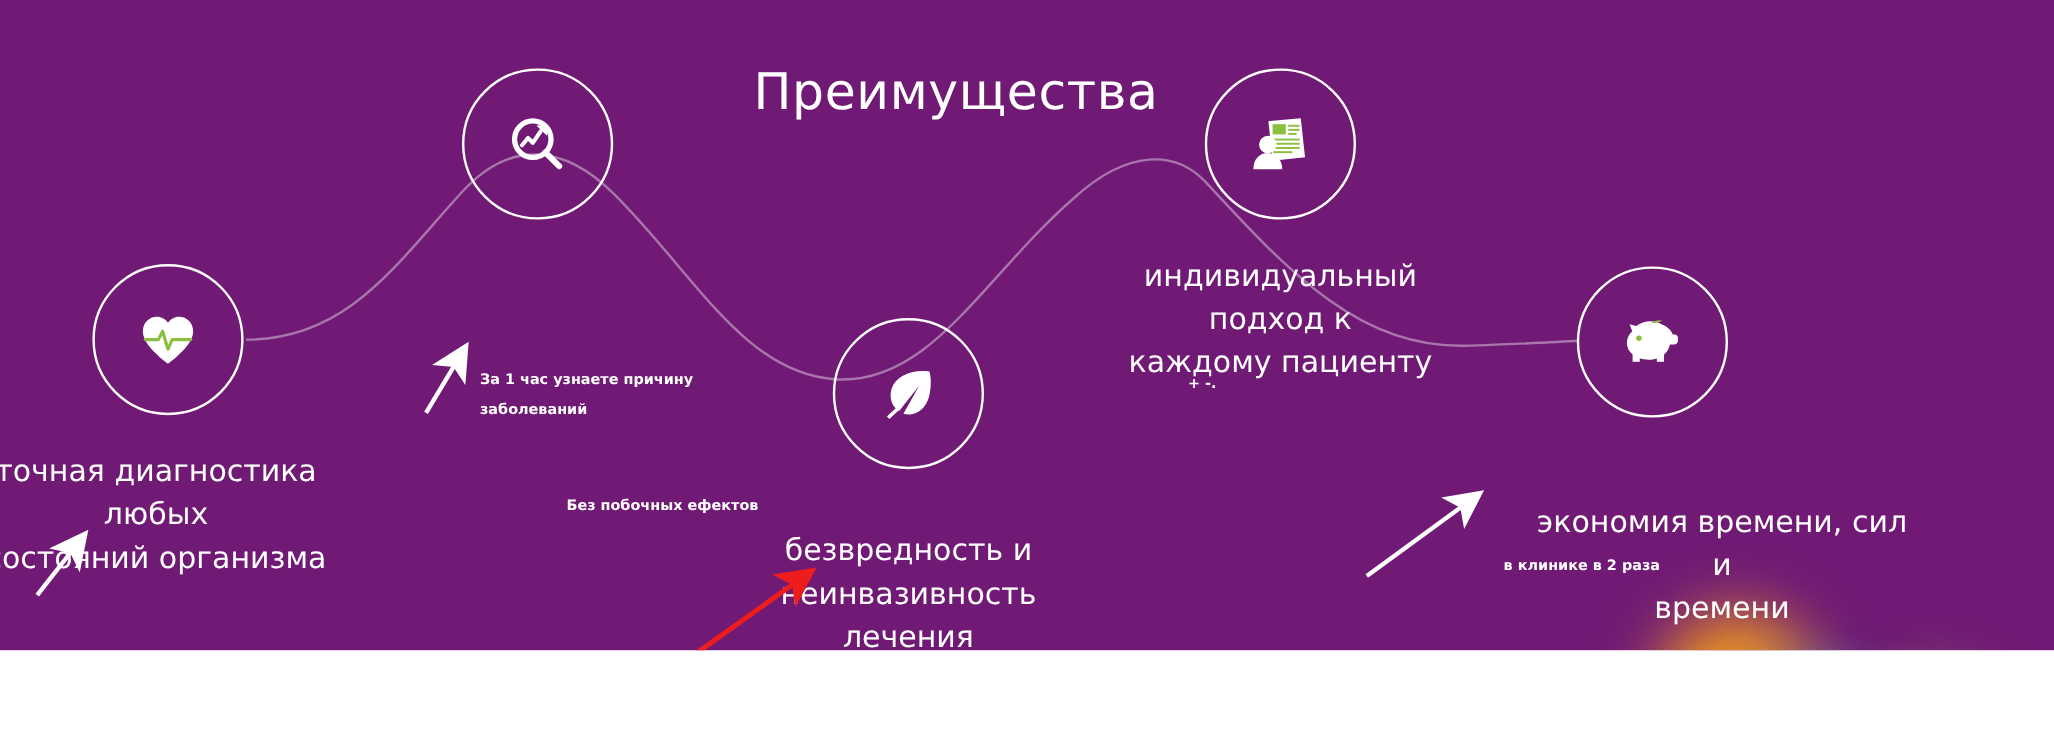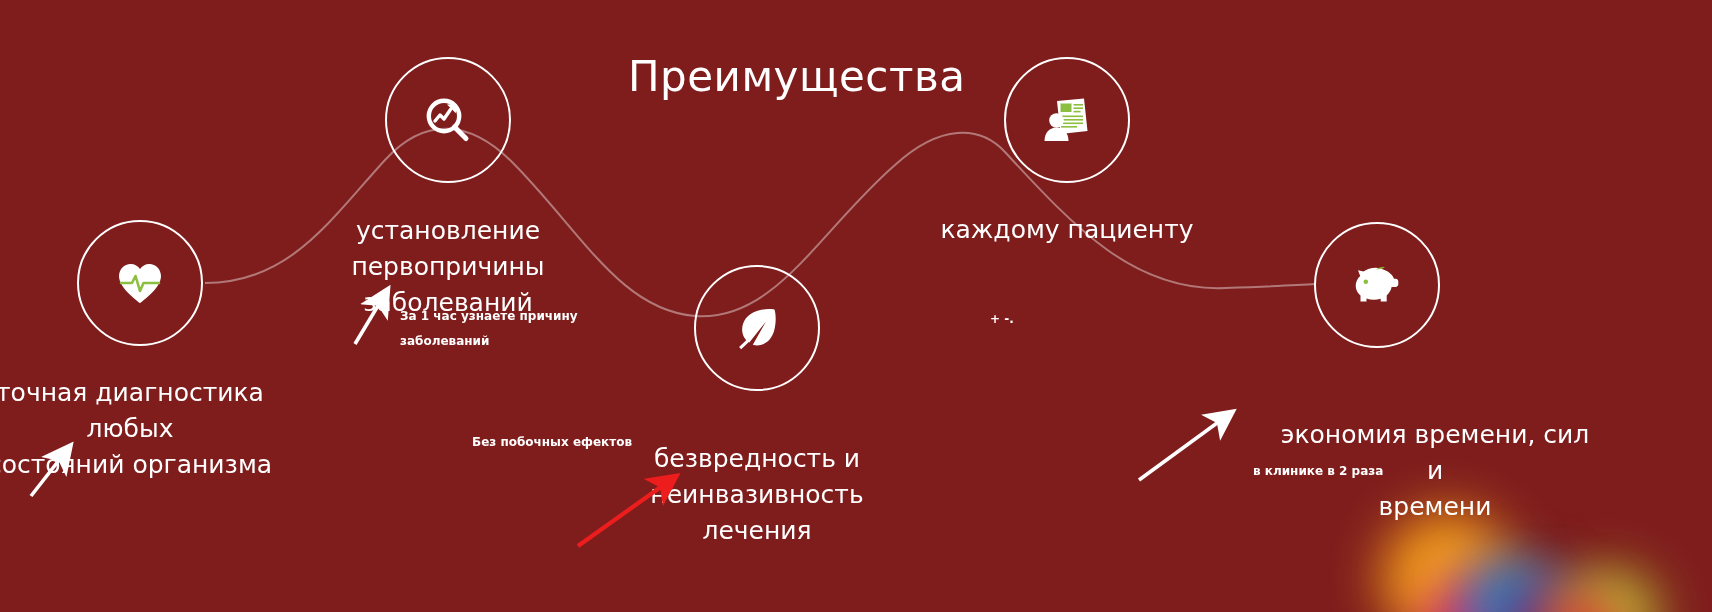--- a/index.html
+++ b/index.html
@@ -6,23 +6,23 @@
     margin: 0;
     padding: 0;
     background: #fff;
   }
   body {
     font-family: "DejaVu Sans", "Liberation Sans", sans-serif;
   }
   #stage {
     position: relative;
     width: 1712px;
-    height: 612px;
+    height: 542px;
     overflow: hidden;
-    background: #7f1d1d;
+    background: #701a75;
   }
   
   .blob {
     position: absolute;
     border-radius: 50%;
     filter: blur(26px);
     pointer-events: none;
   }
   .blob-orange { left: 1382px; top: 512px; width: 132px; height: 132px; background:#f5a11b; }
   .blob-magenta{ left: 1425px; top: 572px; width: 120px; height: 110px; background:#d4237a; }
@@ -128,24 +128,20 @@
 
   <div class="node-circle" style="left:385px; top:57px; width:126px; height:126px;">
     <span class="node-icon">
       <svg width="46" height="46" viewBox="0 0 46 46">
         <circle cx="19" cy="19" r="15.2" fill="none" stroke="#ffffff" stroke-width="4.4"></circle>
         <path fill="none" stroke="#ffffff" stroke-width="3.4" stroke-linecap="round" stroke-linejoin="round" d="M10 24 L15 18 L19 22 L25.5 12.5"></path>
         <path fill="#ffffff" d="M22 7.6 L31.5 7 L30.8 16.2 L27.6 13.1 L24.9 10.6 Z"></path>
         <line x1="29.5" y1="30" x2="41" y2="41.5" stroke="#ffffff" stroke-width="5" stroke-linecap="round"></line>
       </svg>
     </span>
-  </div>
-  <div class="caption" style="left:288px; top:213px; width:320px;">
-    <div>установление</div>
-    <div>первопричины заболеваний</div>
   </div>
 
   <div class="node-circle" style="left:694px; top:265px; width:126px; height:126px;">
     <span class="node-icon">
       <svg width="42" height="44" viewBox="0 0 42 44">
         <path fill="#ffffff" d="M38.5 3.5 C24 1.5 10.5 7 7 18 C4.3 26.4 8.3 33.8 13.3 36.4 L30 15.5 L16.8 38.8 C25.5 41.6 35.6 35.7 38.4 23.8 C40.2 16 40 8.4 38.5 3.5 Z"></path>
         <path fill="#ffffff" d="M13.6 35.2 L5.2 43.2 L3.1 41.1 L11.5 33.1 Z"></path>
       </svg>
     </span>
   </div>
@@ -167,20 +163,21 @@
           <rect x="18" y="22" width="22" height="1.6"></rect>
           <rect x="18" y="25.5" width="22" height="1.6"></rect>
           <rect x="18" y="29" width="16" height="1.6"></rect>
         </g>
         <circle cx="13.5" cy="23.5" r="7.3" fill="#ffffff"></circle>
         <path fill="#ffffff" d="M1.5 44 C1.5 35.5 6.8 30.5 13.5 30.5 C20.2 30.5 25.5 35.5 25.5 44 Z"></path>
       </svg>
     </span>
   </div>
   <div class="caption" style="left:907px; top:212px; width:320px;">
+    <div>индивидуальный подход к</div>
     <div>каждому пациенту</div>
   </div>
 
   <div class="node-circle" style="left:1314px; top:222px; width:126px; height:126px;">
     <span class="node-icon">
       <svg width="46" height="40" viewBox="0 0 46 40">
         <path fill="#ffffff" d="M26.5 3.2 C20.5 1.8 14 3 9.5 6.6 L4 5.3 L6.2 11 C3.4 13.6 1.7 17 1.7 20.7 C1.7 24.5 3.5 28 6.5 30.5 L6.5 36.5 L12.5 36.5 L12.5 33.6 C14.7 34.4 17.2 34.8 19.8 34.8 C22.2 34.8 24.6 34.4 26.7 33.7 L26.7 36.5 L32.7 36.5 L32.7 30.4 C35.3 28.2 37 25.3 37.6 22 L41.5 22 C43.2 22 44.3 20.6 44.3 19 L44.3 16.5 C44.3 14.9 43.2 13.7 41.5 13.7 L40 13.7 C38.5 9.8 34.7 6.6 29.8 4.8 Z"></path>
         <circle cx="11.8" cy="16.8" r="2.3" fill="#8cbf3f"></circle>
         <path fill="#8cbf3f" d="M22 4.4 C24.5 2.2 28 1.4 31 2.2 C28.8 3.4 26.5 4 24 4.2 Z"></path>
       </svg>
@@ -209,21 +206,21 @@
 
     <line x1="1139" y1="480" x2="1228" y2="415" stroke="#ffffff" stroke-width="3.6" marker-end="url(#ah-white)"></line>
   </svg>
 
 
   <div class="note" style="left:400px; top:304px; width:240px;">
     <div>За 1 час узнаете причину</div>
     <div>заболеваний</div>
   </div>
 
-  <div class="note" style="left:472px; top:430px;text-align:center;">Без побочных ефектов</div>
+  <div class="note" style="left:472px; top:409px;text-align:center;">Без побочных ефектов</div>
 
   <div class="note" style="left:990px; top:307px;">+ -.</div>
 
   <div class="note" style="left:1253px; top:459px; width:240px;">
     <div>в клинике в 2 раза</div>
   </div>
 
 </div>
 
 </body></html>

